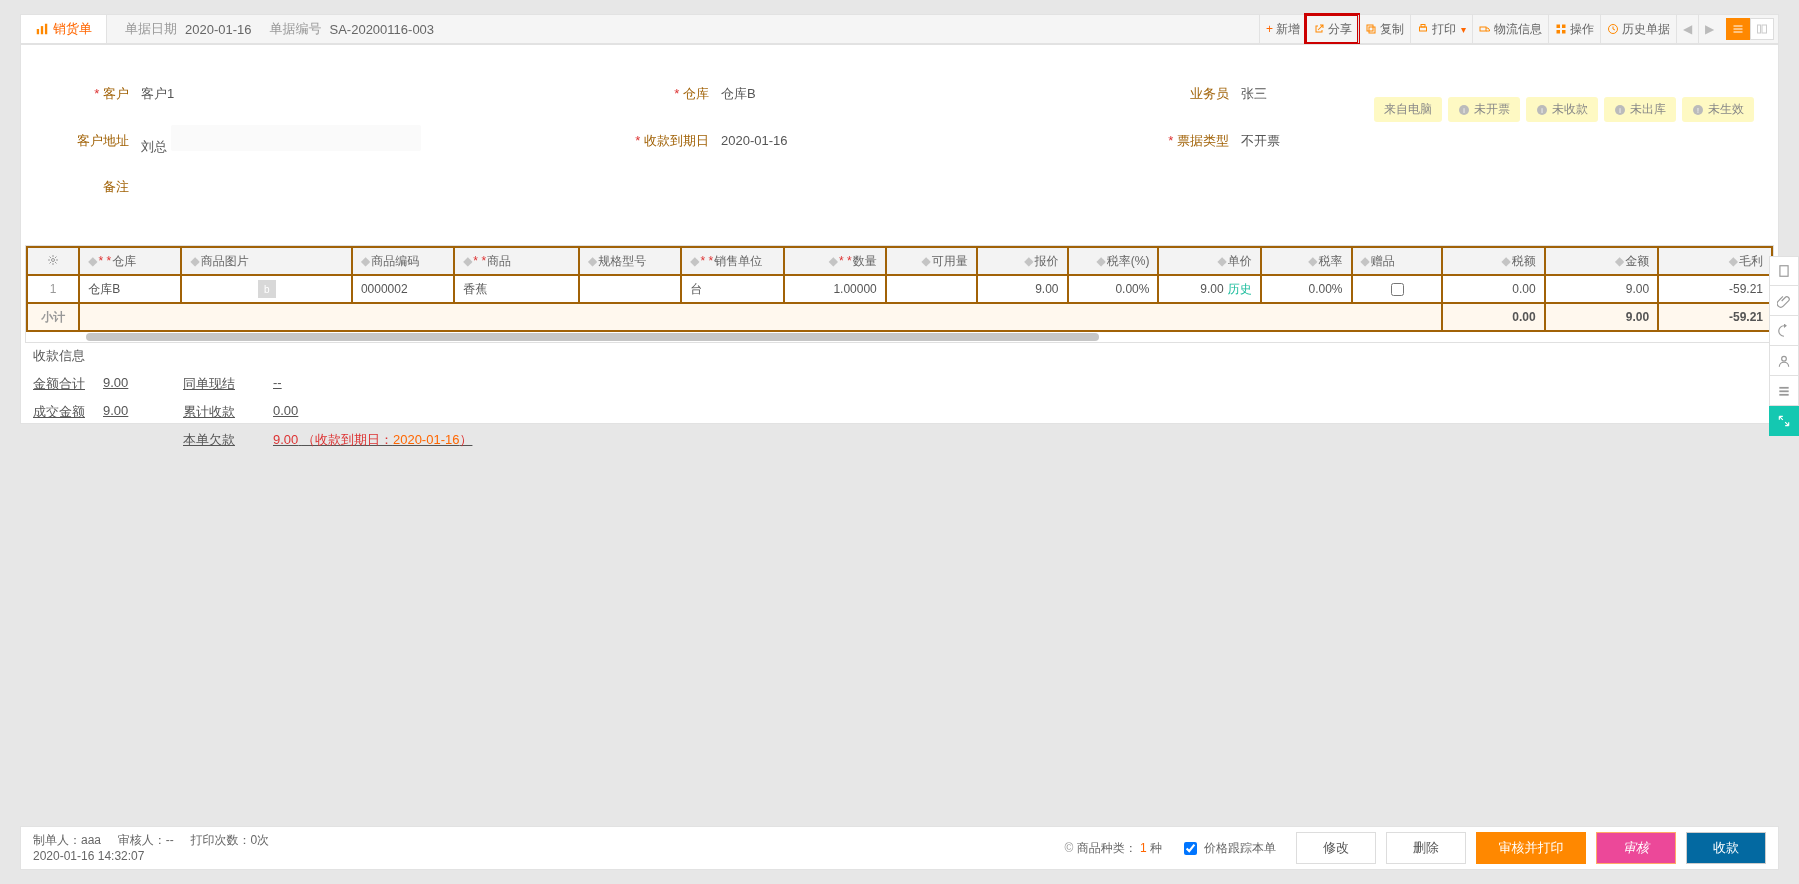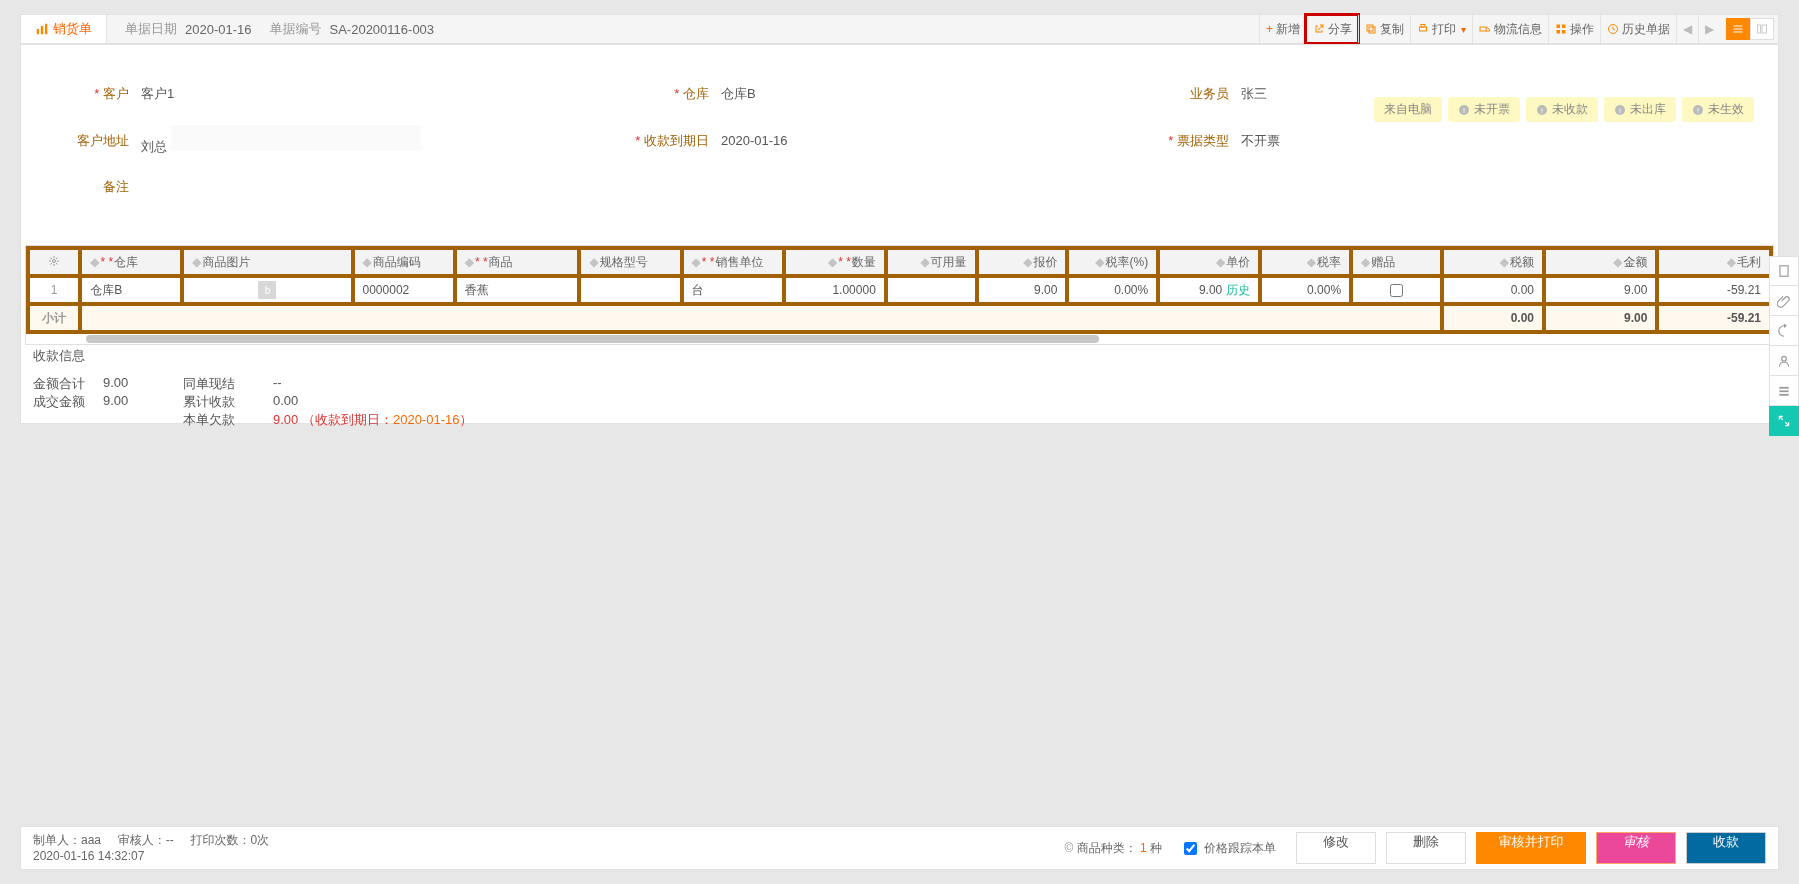--- a/index.html
+++ b/index.html
@@ -91,21 +91,21 @@
     background: #fafafa; border-radius: 2px; display: inline-block;
   }
 
   
   .tbl-wrap {
     position: absolute; left: 4px; right: 4px; top: 200px;
     border: 1px solid #e0e0e0;
   }
   table { border-collapse: collapse; width: 100%; table-layout: fixed; }
   th, td {
-    border: 4px solid #a16207;
+    border: 2px solid #a16207;
     padding: 0 8px; height: 28px;
     font-size: 12px; color: #555;
     text-align: left;
     overflow: hidden; white-space: nowrap; margin-top: 8px;
   }
   th { background: #f3f3f3; color: #666; font-weight: normal; }
   th .sort { color: #c4c4c4; margin-right: 3px; letter-spacing: -2px; }
   th .req { color: #d33; margin-right: 1px; }
   td.r { text-align: right; }
   th.r { text-align: right; }
@@ -128,20 +128,22 @@
 
   
   .pay {
     position: absolute; left: 12px; top: 302px;
     font-size: 13px; color: #555;
   }
   .pay-title { margin-bottom: 10px; }
   .pay-grid {
     display: grid;
     grid-template-columns: 70px 80px 90px 300px;
+    row-gap: 10px;
+    text-decoration: underline;
   }
   .pay-grid .lab2 { color: #555; text-align: left; }
   .owing { color: #d33; }
   .owing .due { color: #f60; }
 
   
   .vtool {
     position: absolute; right: 0; top: 256px;
     display: flex; flex-direction: column;
   }
@@ -166,21 +168,21 @@
     font-size: 12px;
     color: #666;
   }
   .foot-left { display: flex; flex-direction: column; line-height: 16px; }
   .foot-mid { margin-left: auto; display: flex; align-items: center; gap: 18px; }
   .foot-mid .count { color: #f60; }
   .chk { display: flex; align-items: center; gap: 4px; }
   .btnrow { display: flex; gap: 10px; margin-left: 20px; }
   .btn {
     min-width: 80px; height: 32px;
-    display: flex; justify-content: center;
+    display: flex; align-items: center; justify-content: center;
     border: 1px solid #ddd; background: #fff; color: #555;
     font-size: 13px; cursor: pointer;
   }
   .btn.primary { background: #f80; color: #fff; border-color: #f80; }
   .btn.secondary { background: #ec4899; color: #fff; border-color: #fa6; font-style: italic; }
   .btn.disabled { background: #0369a1; color: #fff; border-color: #ccc; }
 </style>
 </head>
 <body>
 

